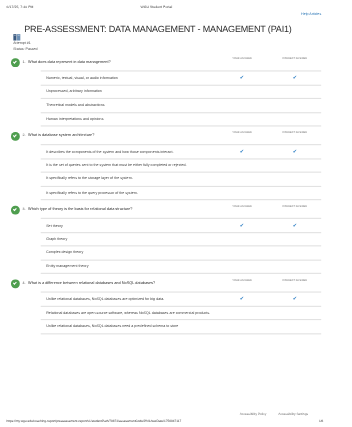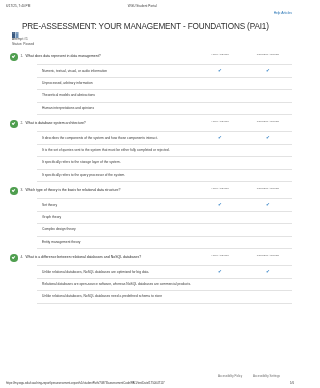--- a/index.html
+++ b/index.html
@@ -215,21 +215,21 @@
 
 <div class="title-row">
   <span class="book-icon">
     <svg width="7" height="6" viewBox="0 0 14 12" xmlns="http://www.w3.org/2000/svg">
       <rect x="0" y="0" width="6" height="12" fill="#3b5a80"></rect>
       <rect x="7" y="0" width="6" height="12" fill="#6b8fb5"></rect>
       <rect x="1.2" y="1.5" width="3.6" height="1" fill="#ffffff" opacity="0.7"></rect>
       <rect x="8.2" y="1.5" width="3.6" height="1" fill="#ffffff" opacity="0.7"></rect>
     </svg>
   </span>
-  <span class="assessment-title">PRE-ASSESSMENT: YOUR MANAGEMENT - FOUNDATIONS (PAI1)</span>
+  <span class="assessment-title">PRE-ASSESSMENT: DATA MANAGEMENT - MANAGEMENT (PAI1)</span>
 </div>
 
 <div class="meta">
   <div>Attempt #1</div>
   <div>Status: Passed</div>
 </div>
 
 <div class="questions">
     <div class="question-block">
       <div class="q-head">

